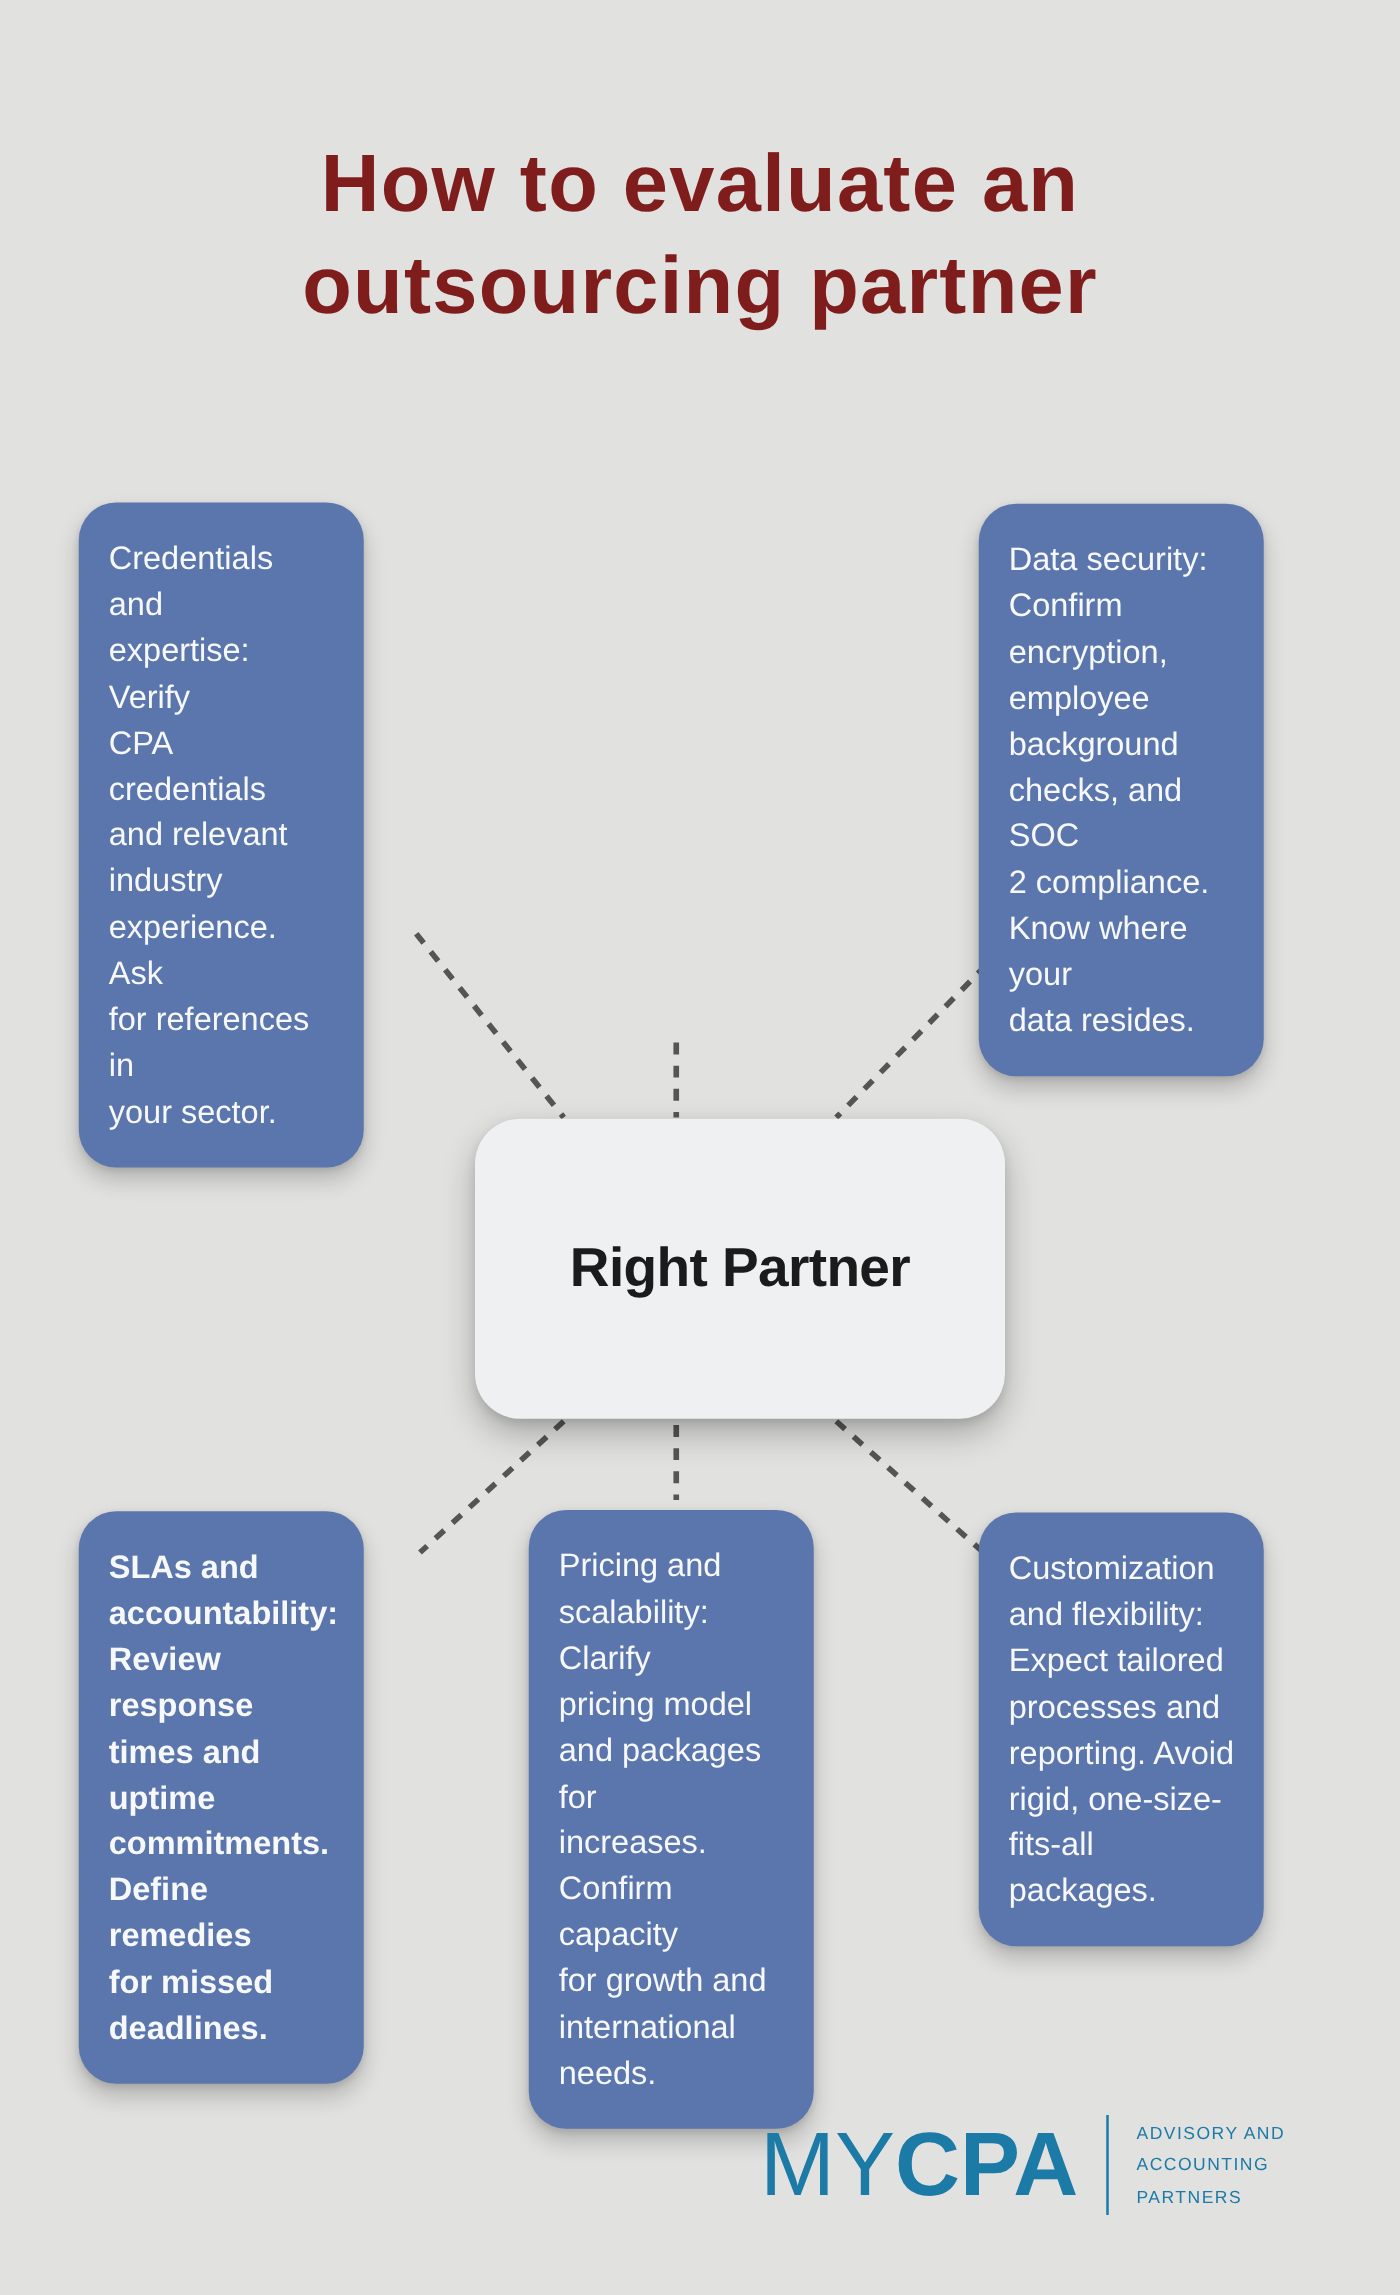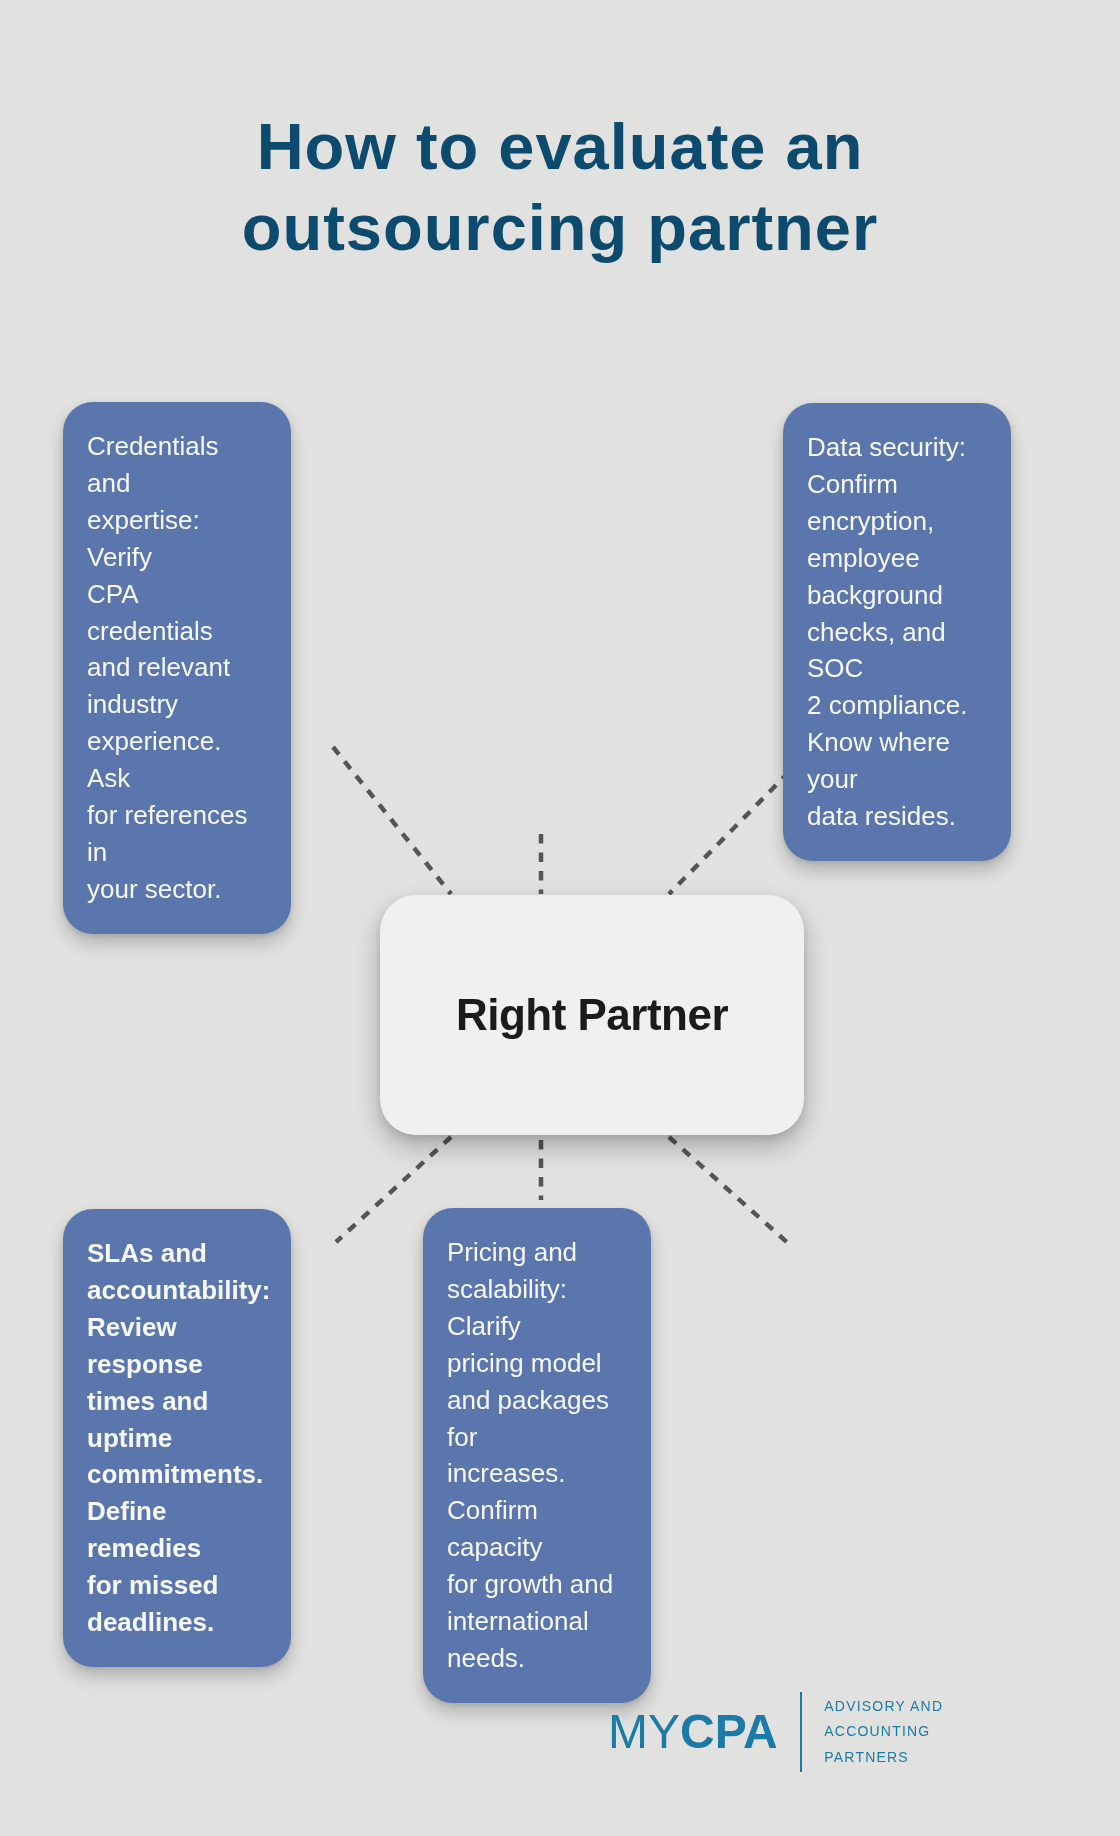--- a/index.html
+++ b/index.html
@@ -15,21 +15,21 @@
   .title {
     position: absolute;
     top: 106px;
     left: 0;
     width: 1120px;
     text-align: center;
     font-size: 65px;
     font-weight: 700;
     letter-spacing: 1px;
     line-height: 1.25;
-    color: #0c4a6e;
+    color: #7f1d1d;
     white-space: pre-line;
     margin: 0;
   }
   .connector-layer {
     position: absolute;
     left: 0; top: 0;
     width: 1120px; height: 1836px;
     pointer-events: none;
   }
   .card {
@@ -68,21 +68,21 @@
     letter-spacing: -0.5px;
     color: #1b1b1b;
   }
   .logo {
     position: absolute;
     left: 608px; top: 1692px;
     display: flex;
     align-items: center;
   }
   .wordmark {
-    font-size: 48px;
+    font-size: 72px;
     line-height: 1;
     color: #1b7aa6;
     white-space: nowrap;
   }
   .wordmark .light { font-weight: 400; }
   .wordmark .bold  { font-weight: 700; }
   .logo-divider {
     width: 2.5px;
     height: 80px;
     background: #1b7aa6;
@@ -143,20 +143,27 @@
 deadlines.</div>
   <div class="card c5">Pricing and
 scalability: Clarify
 pricing model
 and packages for
 increases.
 Confirm capacity
 for growth and
 international
 needs.</div>
+  <div class="card c6">Customization
+and flexibility:
+Expect tailored
+processes and
+reporting. Avoid
+rigid, one-size-
+fits-all packages.</div>
 
   <div class="center-node">
     <span class="center-label">Right Partner</span>
   </div>
 
   <div class="logo">
     <span class="wordmark"><span class="light">MY</span><span class="bold">CPA</span></span>
     <span class="logo-divider"></span>
     <span class="tagline">ADVISORY AND
 ACCOUNTING

